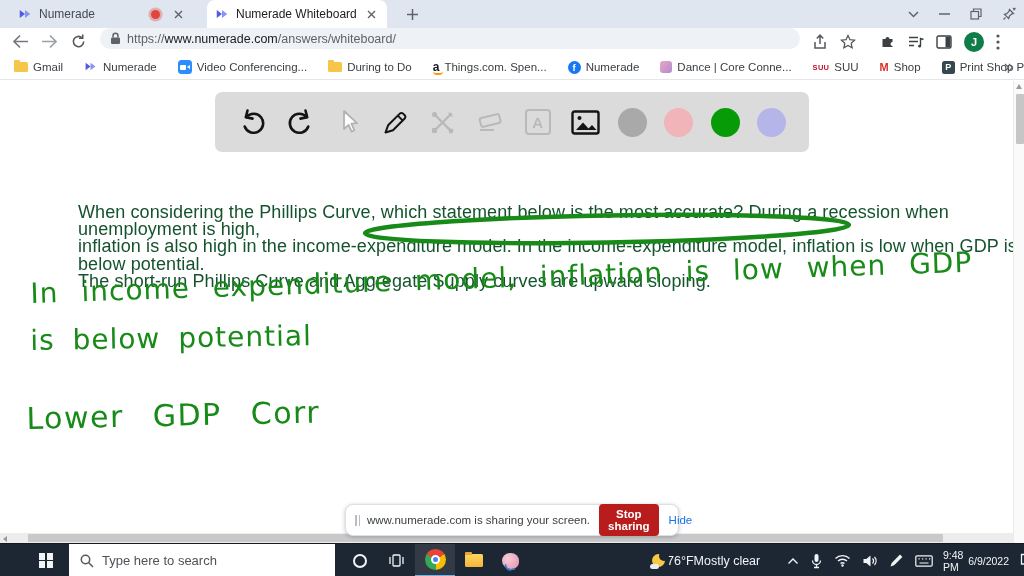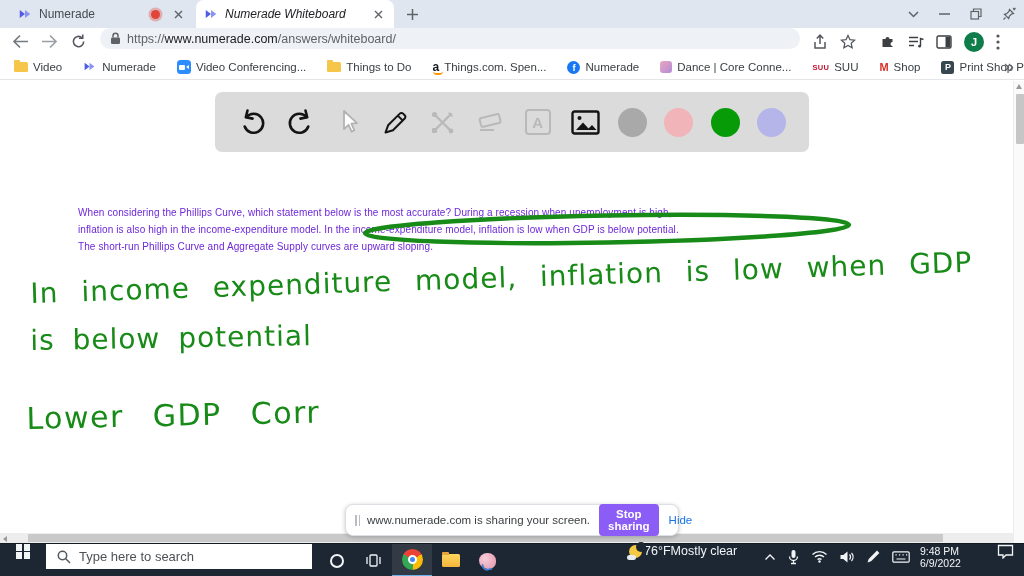--- a/index.html
+++ b/index.html
@@ -4,21 +4,21 @@
 <style>
   * { box-sizing: border-box; margin: 0; padding: 0; }
   html,body { width:1024px; height:576px; }
   body { font-family:"Liberation Sans", sans-serif; background:#fff; overflow:hidden; position:relative; }
   #screen { position:absolute; inset:0; width:1024px; height:576px; overflow:hidden; }
 
   
   .tabstrip { position:absolute; top:0; left:0; right:0; height:28px; background:#e0e6f0; }
   .tab { position:absolute; top:0; height:28px; display:flex; align-items:center; padding:0 8px; font-size:12px; color:#454a50; cursor:default; }
   .tab-1 { left:10px; width:184px; }
-  .tab-2 { left:196px; width:198px; background:#fff; border-radius:8px 8px 0 0; color:#202124;font-style:italic; }
+  .tab-2 { left:207px; width:180px; background:#fff; border-radius:8px 8px 0 0; color:#202124; }
   .tab .title { margin-left:7px; white-space:nowrap; overflow:hidden; flex:1; }
   .favicon { width:14px; height:14px; flex:0 0 auto; }
   .rec-dot { width:9px; height:9px; border-radius:50%; background:#e2443a; box-shadow:0 0 0 2.5px rgba(217,68,58,.35); margin-right:10px; flex:0 0 auto; }
   .icon-btn { display:inline-flex; align-items:center; justify-content:center; }
   .tab-close { width:16px; height:16px; border-radius:50%; }
   .newtab { position:absolute; left:404px; top:6px; width:16px; height:16px; }
   .win-controls { position:absolute; right:8px; top:0; height:28px; display:flex; align-items:center; gap:20px; }
 
   
   .navbar { position:absolute; top:28px; left:0; right:0; height:27px; background:#fff; display:flex; }
@@ -48,21 +48,21 @@
   .ps-ic { width:13px; height:13px; border-radius:2.5px; background:#36474f; color:#fff; font-size:9px; font-weight:bold; display:flex; align-items:center; justify-content:center; }
   .bm-overflow { position:absolute; right:10px; }
 
   
   .content { position:absolute; top:81px; left:0; right:0; bottom:33px; background:#fff; }
   .wb-toolbar { position:absolute; left:215px; top:11px; width:594px; height:60px; background:#dbdbdb; border-radius:7px; display:flex; align-items:center; justify-content:center; gap:17.5px; }
   .tool { width:30px; height:30px; display:flex; align-items:center; justify-content:center; }
   .swatch { width:29px; height:29px; border-radius:50%; }
   .tool-text { width:26px; height:26px; border:2px solid #b9b9b9; border-radius:4px; color:#b9b9b9; font-size:15px; font-weight:bold; display:flex; align-items:center; justify-content:center; }
 
-  .question { position:absolute; left:78px; top:123px; font-size:10px; line-height:17.2px; color:#6d28d9; letter-spacing:.1px; }
+  .question { position:absolute; left:78px; top:123px; font-size:18px; line-height:17.2px; color:#14532d; letter-spacing:.1px; }
   .ink-layer { position:absolute; left:0; top:0; pointer-events:none; }
   .hw { position:absolute; font-family:"DejaVu Sans", sans-serif; white-space:nowrap; font-weight:normal; }
   .hw1 { left:30px; top:196px; font-size:28px; letter-spacing:1px; word-spacing:13px; transform:rotate(-1.9deg); transform-origin:0 0; }
   .hw2 { left:30px; top:243px; font-size:28px; letter-spacing:1px; word-spacing:8px; transform:rotate(-1deg); transform-origin:0 0; }
   .hw3 { left:26px; top:320px; font-size:30px; letter-spacing:1.5px; word-spacing:18px; transform:rotate(-1.3deg); transform-origin:0 0; }
 
   
   .vscroll { position:absolute; right:0; top:0; width:11px; height:100%; background:#fafafa; border-left:1px solid #ececec; }
   .vthumb { position:absolute; left:1.5px; top:13px; width:8px; height:50px; background:#c6c6c6; border-radius:1px; }
   .varrow { position:absolute; left:2px; top:3px; width:0; height:0; border-left:3.5px solid transparent; border-right:3.5px solid transparent; border-bottom:5px solid #9a9a9a; }
@@ -73,21 +73,21 @@
   
   .toast { position:absolute; left:345px; top:423px; width:334px; height:32px; background:#fff; border:1px solid #dcdfe3; border-radius:8px; box-shadow:0 1px 4px rgba(0,0,0,.22); display:flex; align-items:center; padding:0 9px; z-index:5; }
   .toast .msg { font-size:11.5px; color:#3c4043; margin-left:7px; white-space:nowrap; }
   .toast .stop { margin-left:9px; background:#1a73e8; color:#fff; border:none; border-radius:4px; font-size:11.5px; font-weight:bold; padding:4px 9px; font-family:inherit; }
   .toast .hide { margin-left:10px; font-size:11.5px; color:#1a73e8; }
   .handle { display:flex; gap:2px; }
   .handle i { width:1.5px; height:11px; background:#b9bcc0; }
 
   
   .taskbar { position:absolute; left:0; right:0; bottom:0; height:33px; background:#1d2733; border-top:1px solid #121a24; }
-  .tb { position:absolute; top:0; height:25px; display:flex; justify-content:center; }
+  .tb { position:absolute; top:0; height:33px; display:flex; align-items:center; justify-content:center;margin-left:23px; }
   .tb-start { left:0; width:46px; }
   .winlogo { display:grid; grid-template-columns:6.5px 6.5px; grid-template-rows:6.5px 6.5px; gap:1.5px; }
   .winlogo i { background:#f2f5f7; }
   .tb-search { left:46px; width:266px; background:#fff; justify-content:flex-start; padding-left:11px; gap:8px; }
   .tb-search input { border:none; outline:none; font-size:13px; color:#3c4043; font-family:inherit; width:210px; background:transparent; }
   .tb-search input::placeholder { color:#4e5257; opacity:1; }
   .tb-apps { left:318px; gap:0; }
   .appbox { width:37px; height:33px; display:flex; align-items:center; justify-content:center; }
   .appbox.active { width:40px; background:rgba(255,255,255,.09); border-bottom:2px solid #6db3ea; }
   .cortana-ic { width:14px; height:14px; border:2px solid #f2f5f7; border-radius:50%; }
@@ -96,21 +96,21 @@
   .folder-ic { width:18px; height:13px; background:linear-gradient(#ffd75e,#f2b43c); border-radius:1.5px; position:relative; }
   .folder-ic::before { content:""; position:absolute; top:-2.5px; left:0; width:7px; height:3px; background:#e9a43b; border-radius:1px 1px 0 0; }
   .pink-app { width:17px; height:16px; background:radial-gradient(circle at 35% 35%, #f6ccd8, #e393aa); border-radius:50% 50% 45% 55%; position:relative; }
   .pink-app::after { content:""; position:absolute; left:3px; bottom:-2px; width:8px; height:6px; border:2px solid #3b7bd4; border-top:none; border-right:none; border-radius:0 0 0 6px; transform:rotate(-15deg); }
   .tb-weather { left:628px; color:#f2f5f7; font-size:12.5px; white-space:nowrap; }
   .moon { position:relative; width:16px; height:16px; }
   .moon .disc { position:absolute; left:1px; top:1px; width:13px; height:13px; border-radius:50%; background:#f6c944; }
   .moon .bite { position:absolute; right:-2px; top:-2px; width:10px; height:10px; border-radius:50%; background:#1d2733; }
   .moon .cloud { position:absolute; left:-1px; bottom:0; width:9px; height:5px; border-radius:4px; background:#e8edf2; }
   .tb-tray { left:764px; gap:11px; }
-  .tb-clock { left:920px; width:66px; flex-direction:column; line-height:12px; color:#f2f5f7; font-size:10.5px; }
+  .tb-clock { left:920px; width:66px; flex-direction:row; line-height:12px; color:#f2f5f7; font-size:10.5px; }
   .tb-action { left:990px; width:30px; }
 
   svg { display:block; }
 </style>
 </head>
 <body>
 
 <div id="screen">
 
   <div class="tabstrip">
@@ -237,38 +237,38 @@
             <circle cx="2" cy="8" r="1.6" fill="#54585e"></circle>
             <circle cx="2" cy="14" r="1.6" fill="#54585e"></circle>
           </svg>
       </span>
     </div>
   </div>
 
   <div class="bookmarks">
     <span class="bm">
         <span class="bm-folder"></span>
-        <span>Video</span>
+        <span>Gmail</span>
       </span>
     <span class="bm">
         <span class="favicon">
           <svg width="13" height="13" viewBox="0 0 16 16">
             <path d="M2 3.5 l6 4.5 -6 4.5z" fill="#4f5ce5"></path>
             <path d="M8 3.5 l6 4.5 -6 4.5z" fill="#8a93f2"></path>
           </svg>
         </span>
         <span>Numerade</span>
       </span>
     <span class="bm">
         <span class="zoom-ic"></span>
         <span>Video Conferencing...</span>
       </span>
     <span class="bm">
         <span class="bm-folder"></span>
-        <span>Things to Do</span>
+        <span>During to Do</span>
       </span>
     <span class="bm">
         <span class="amz"><span>a</span><i></i></span>
         <span>Things.com. Spen...</span>
       </span>
     <span class="bm">
         <span class="fb-ic">f</span>
         <span>Numerade</span>
       </span>
     <span class="bm">
@@ -373,21 +373,21 @@
       <span class="harrow"></span>
       <span class="hthumb"></span>
     </div>
 
     <div class="toast">
       <span class="handle">
           <i></i>
           <i></i>
         </span>
       <span class="msg">www.numerade.com is sharing your screen.</span>
-      <button class="stop" style="background: #8b5cf6;">Stop sharing</button>
+      <button class="stop" style="background: #b91c1c;">Stop sharing</button>
       <span class="hide">Hide</span>
     </div>
   </div>
 
   <div class="taskbar">
     <div class="tb tb-start">
       <span class="winlogo">
           <i></i>
           <i></i>
           <i></i>

